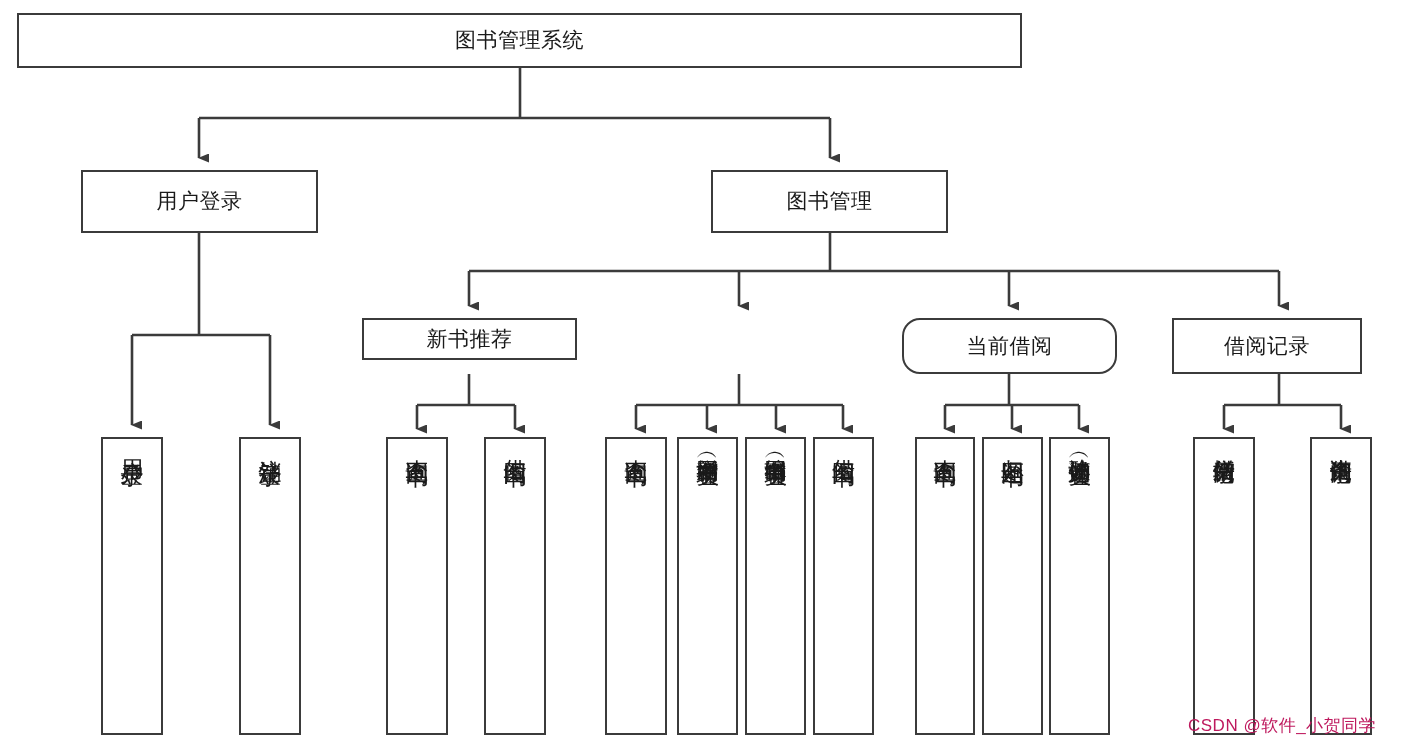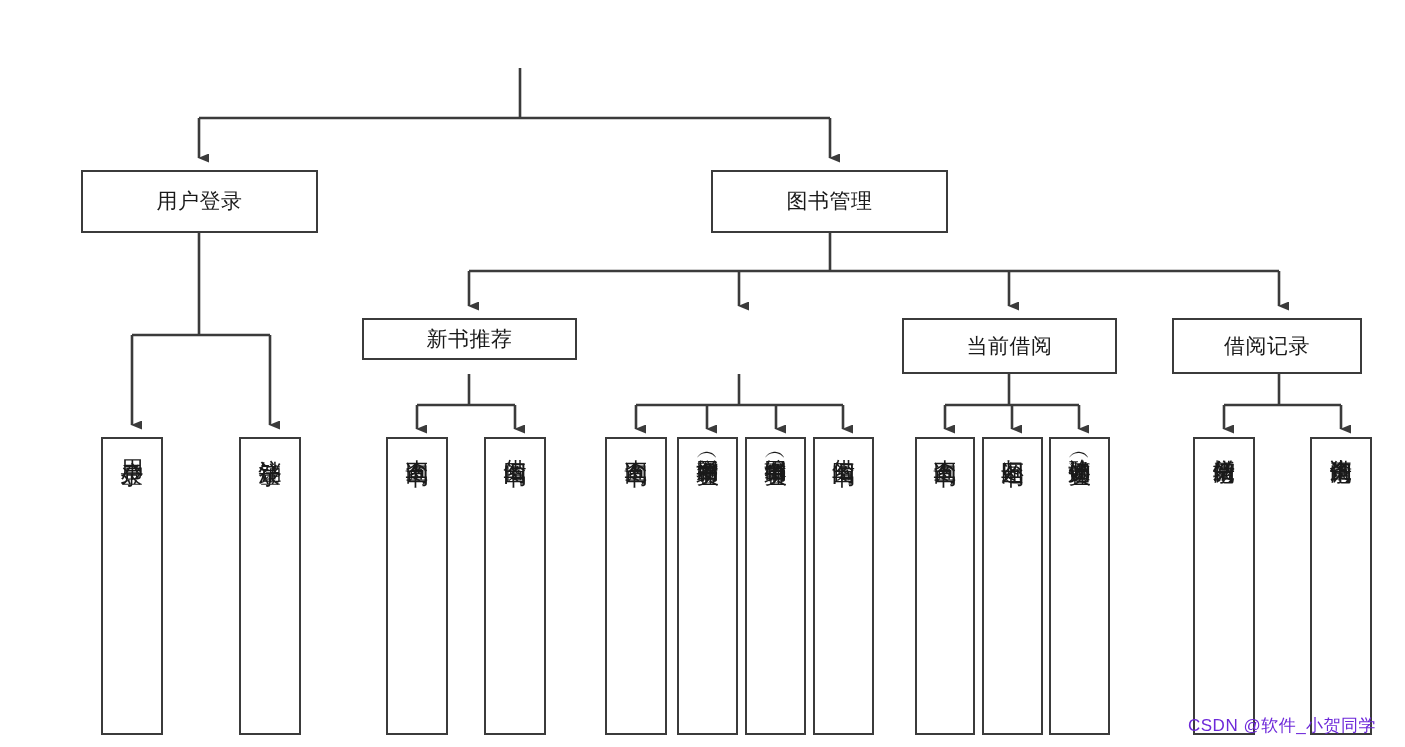--- a/index.html
+++ b/index.html
@@ -63,21 +63,21 @@
   }
   .node.vertical.tall .label {
     font-size: 22px;
     letter-spacing: 1px;
   }
   .watermark {
     position: absolute;
     left: 1188px;
     top: 714px;
     font-size: 17px;
-    color: #6d28d9;
+    color: #be185d;
     white-space: nowrap;
     letter-spacing: 0.5px;
   }
 </style>
 </head>
 <body>
 
 <div id="diagram-root">
 
   <svg class="connectors" viewBox="0 0 1405 747">
@@ -123,32 +123,35 @@
       <path d="M 1012,405 L 1012,429" marker-end="url(#arrowhead)"></path>
       <path d="M 1079,405 L 1079,429" marker-end="url(#arrowhead)"></path>
 
       <path d="M 1279,374 L 1279,405"></path>
       <path d="M 1224,405 L 1341,405"></path>
       <path d="M 1224,405 L 1224,429" marker-end="url(#arrowhead)"></path>
       <path d="M 1341,405 L 1341,429" marker-end="url(#arrowhead)"></path>
     </g>
   </svg>
 
+  <div class="node horizontal" style="left:17px; top:13px; width:1005px; height:55px;">
+    <span class="label">图书管理系统</span>
+  </div>
 
   <div class="node horizontal" style="left:81px; top:170px; width:237px; height:63px;">
     <span class="label">用户登录</span>
   </div>
   <div class="node horizontal" style="left:711px; top:170px; width:237px; height:63px;">
     <span class="label">图书管理</span>
   </div>
 
   <div class="node horizontal" style="left:362px; top:318px; width:215px; height:42px;">
     <span class="label">新书推荐</span>
   </div>
-  <div class="node horizontal" style="left:902px; top:318px; width:215px; height:56px;">
+  <div class="node horizontal" style="left:902px; top:318px; width:215px; height:56px;border-radius:18px;">
     <span class="label">当前借阅</span>
   </div>
   <div class="node horizontal" style="left:1172px; top:318px; width:190px; height:56px;">
     <span class="label">借阅记录</span>
   </div>
 
   <div class="node vertical" style="left:101px; top:437px; width:62px; height:298px;">
     <span class="label">用户登录</span>
   </div>
   <div class="node vertical" style="left:239px; top:437px; width:62px; height:298px;">

